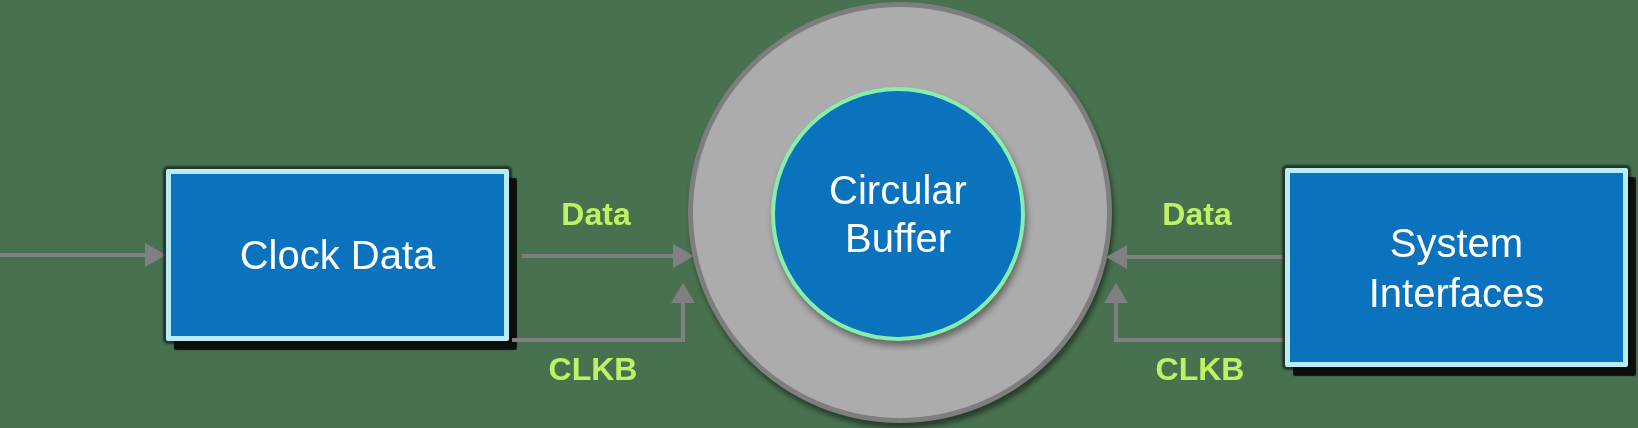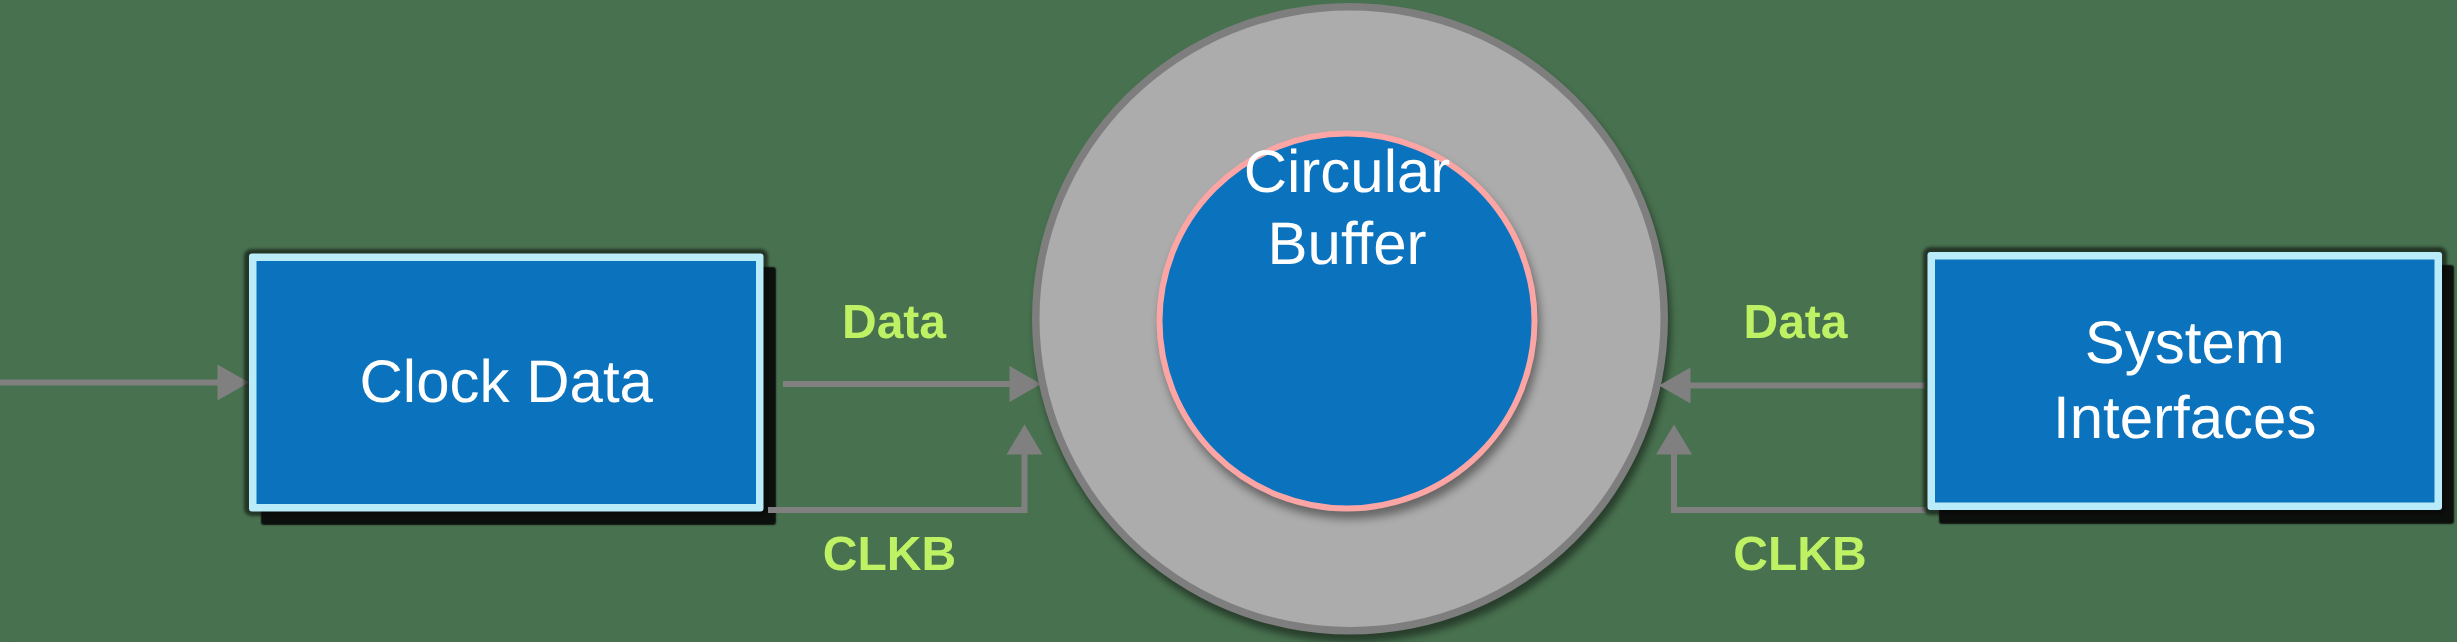--- a/index.html
+++ b/index.html
@@ -28,45 +28,45 @@
     display: flex;
     align-items: center;
     justify-content: center;
     text-align: center;
     color: #FFFFFF;
     font-size: 40px;
     line-height: 50px;
     font-weight: 400;
   }
   .block-cdr   { left: 166px;  top: 169px; width: 343px; height: 172px; }
-  .block-sysif { left: 1285px; top: 168px; width: 343px; height: 172px; }
+  .block-sysif { left: 1285px; top: 168px; width: 343px; height: 199px; }
   .block .bl-line { display: block; }
 
   
   .ring {
     position: absolute;
     left: 688px; top: 2px;
     width: 424px; height: 421px;
     box-sizing: border-box;
     background: #ACACAC;
     border: 5px solid #7E7E7E;
     border-radius: 50%;
     box-shadow: 2px 5px 5px rgba(0,0,0,0.45);
   }
   .buffer-circle {
     position: absolute;
     left: 771px; top: 87px;
     width: 254px; height: 254px;
     box-sizing: border-box;
     background: #0B72BD;
-    border: 4px solid #fca5a5;
+    border: 4px solid #86efac;
     border-radius: 50%;
     box-shadow: 2px 5px 6px rgba(0,0,0,0.40);
     display: flex;
-    align-items: flex-start;
+    align-items: center;
     justify-content: center;
     text-align: center;
     color: #FFFFFF;
     font-size: 40px;
     line-height: 48px;
     font-weight: 400;
   }
 
   
   .hline, .vline {

